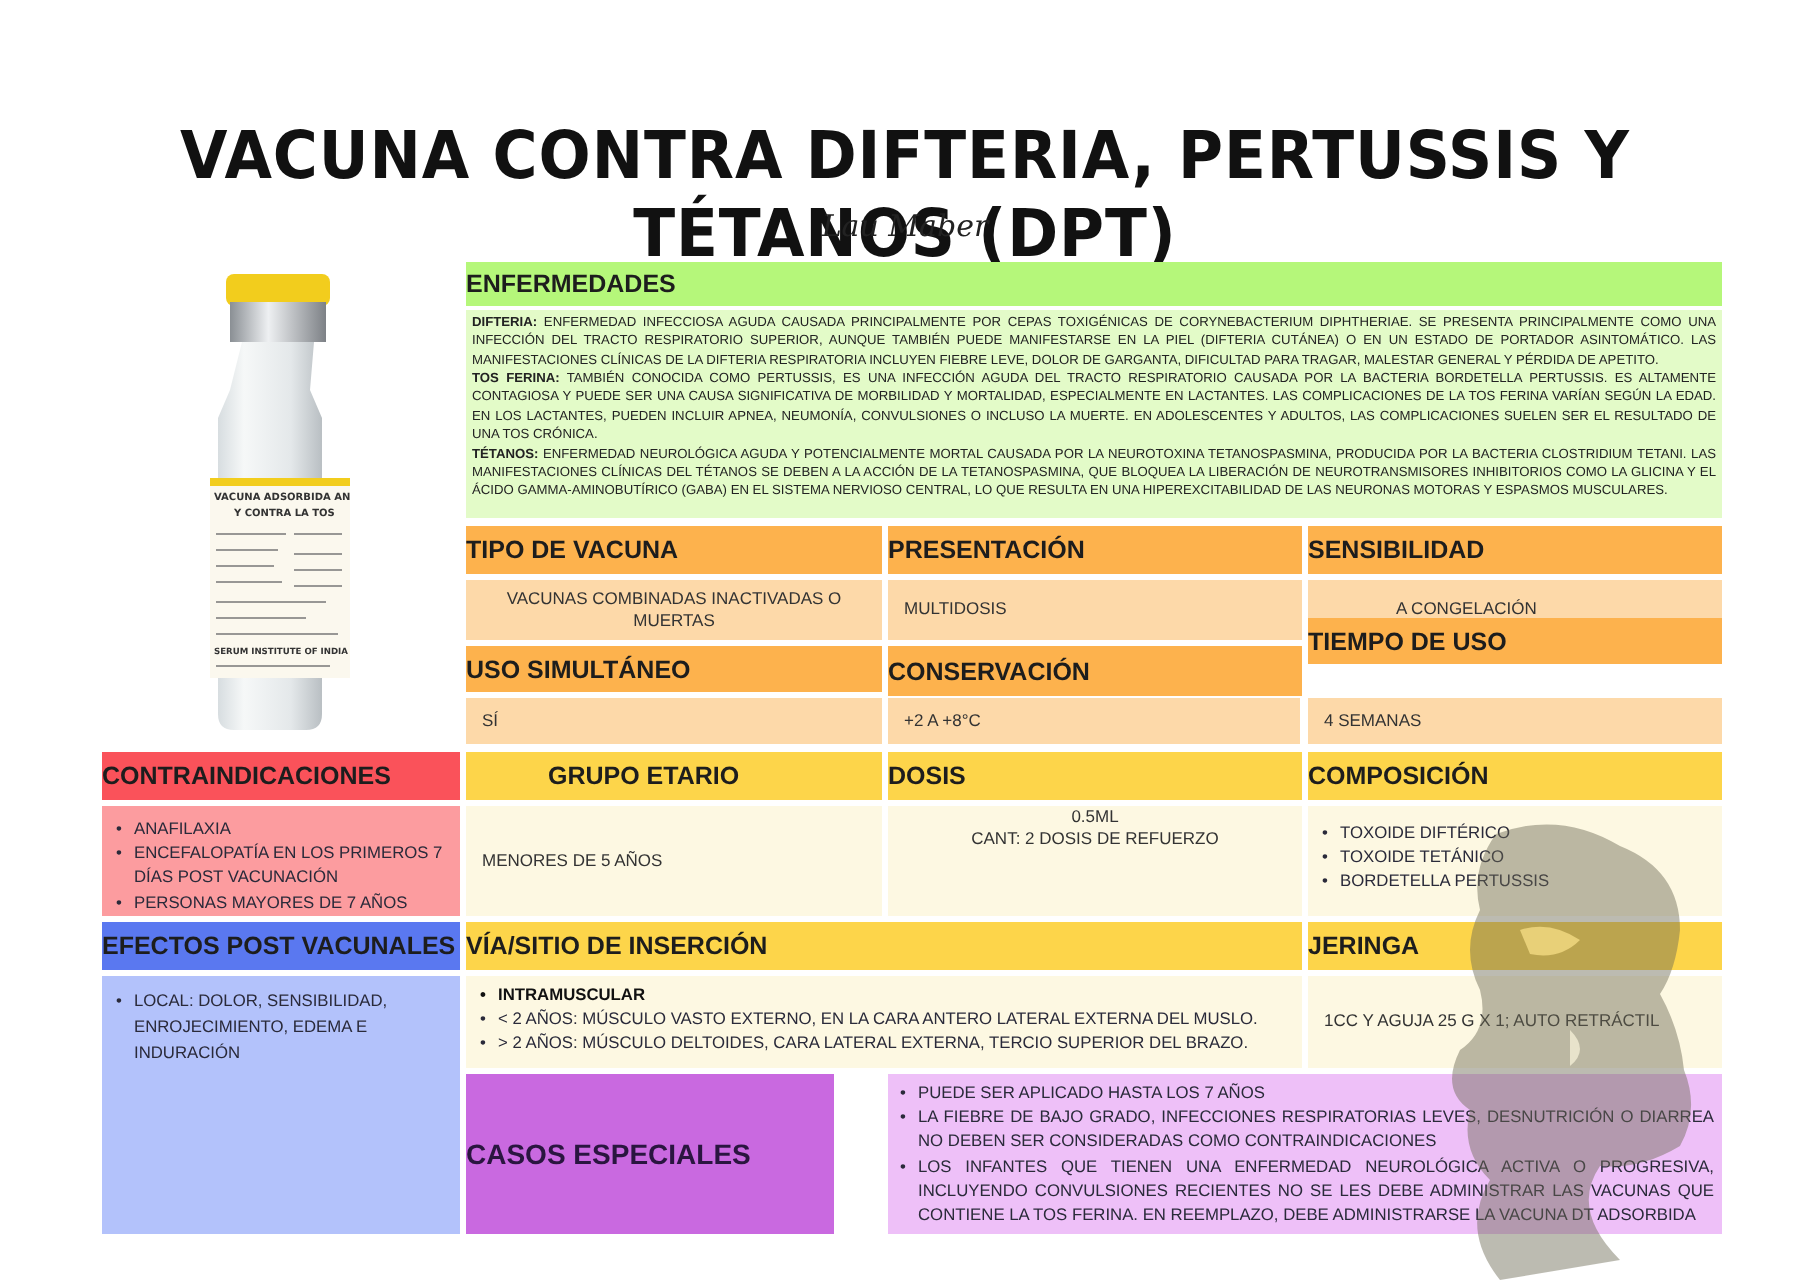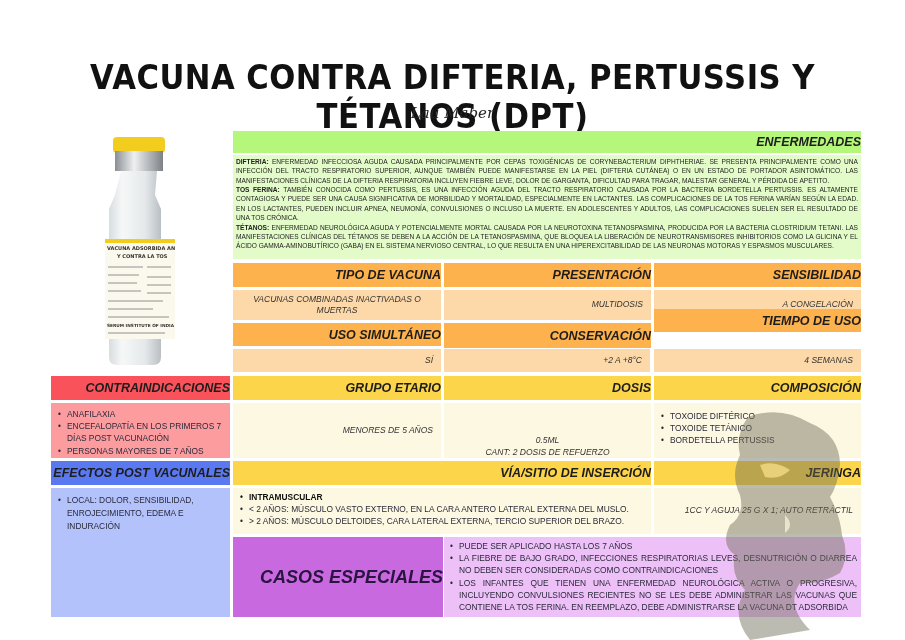--- a/index.html
+++ b/index.html
@@ -11,21 +11,21 @@
     font-family: "DejaVu Sans", sans-serif; font-weight: bold; font-size: 33px;
     letter-spacing: 0.5px; color: #111; transform: scaleX(0.93); transform-origin: center;
   }
   .author {
     position: absolute; left: 0; top: 104px; width: 905px; text-align: center;
     font-family: "DejaVu Serif", serif; font-style: italic; font-size: 15px; color: #222;
   }
 
   .vial { position: absolute; left: 103px; top: 135px; width: 72px; height: 232px; }
 
-  .cell { position: absolute; display: flex; align-items: center; justify-content: flex-end; text-align: center; font-style: italic; }
+  .cell { position: absolute; display: flex; align-items: center; justify-content: flex-start; text-align: center; }
   .hdr { font-weight: bold; font-size: 12.5px; color: #1d1d1d; }
   .val { font-size: 8.5px; color: #333; line-height: 1.35; padding: 0 8px; }
 
   .green-hdr { background: #b5f77a; }
   .green-body { background: #e3fbc8; }
   .orange-hdr { background: #fdb24d; }
   .orange-body { background: #fdd9a9; }
   .yellow-hdr { background: #fdd54a; }
   .yellow-body { background: #fdf8e2; }
   .red-hdr { background: #fa525a; }
@@ -202,21 +202,21 @@
   <ul class="bul">
     <li style="font-weight:bold;color:#111;">INTRAMUSCULAR</li>
     <li>&lt; 2 AÑOS: MÚSCULO VASTO EXTERNO, EN LA CARA ANTERO LATERAL EXTERNA DEL MUSLO.</li>
     <li>&gt; 2 AÑOS: MÚSCULO DELTOIDES, CARA LATERAL EXTERNA, TERCIO SUPERIOR DEL BRAZO.</li>
   </ul>
 </div>
 <div class="cell val yellow-body" style="left:654px;top:488px;width:207px;height:46px;">
     <span>1CC Y AGUJA 25 G X 1; AUTO RETRÁCTIL</span>
   </div>
 
-<div class="cell hdr purple-hdr" style="left:233px;top:537px;width:210px;height:80px;font-size:18px;color:#2a1540;">
+<div class="cell hdr purple-hdr" style="left:233px;top:537px;width:184px;height:80px;font-size:14px;color:#2a1540;">
     <span>CASOS ESPECIALES</span>
   </div>
 <div class="left-list purple-body" style="left:444px;top:537px;width:417px;height:80px;padding:3px 4px 0 4px;">
   <ul class="bul just">
     <li>PUEDE SER APLICADO HASTA LOS 7 AÑOS</li>
     <li>LA FIEBRE DE BAJO GRADO, INFECCIONES RESPIRATORIAS LEVES, DESNUTRICIÓN O DIARREA NO DEBEN SER CONSIDERADAS COMO CONTRAINDICACIONES</li>
     <li>LOS INFANTES QUE TIENEN UNA ENFERMEDAD NEUROLÓGICA ACTIVA O PROGRESIVA, INCLUYENDO CONVULSIONES RECIENTES NO SE LES DEBE ADMINISTRAR LAS VACUNAS QUE CONTIENE LA TOS FERINA.  EN REEMPLAZO, DEBE ADMINISTRARSE LA VACUNA DT ADSORBIDA</li>
   </ul>
 </div>
 

